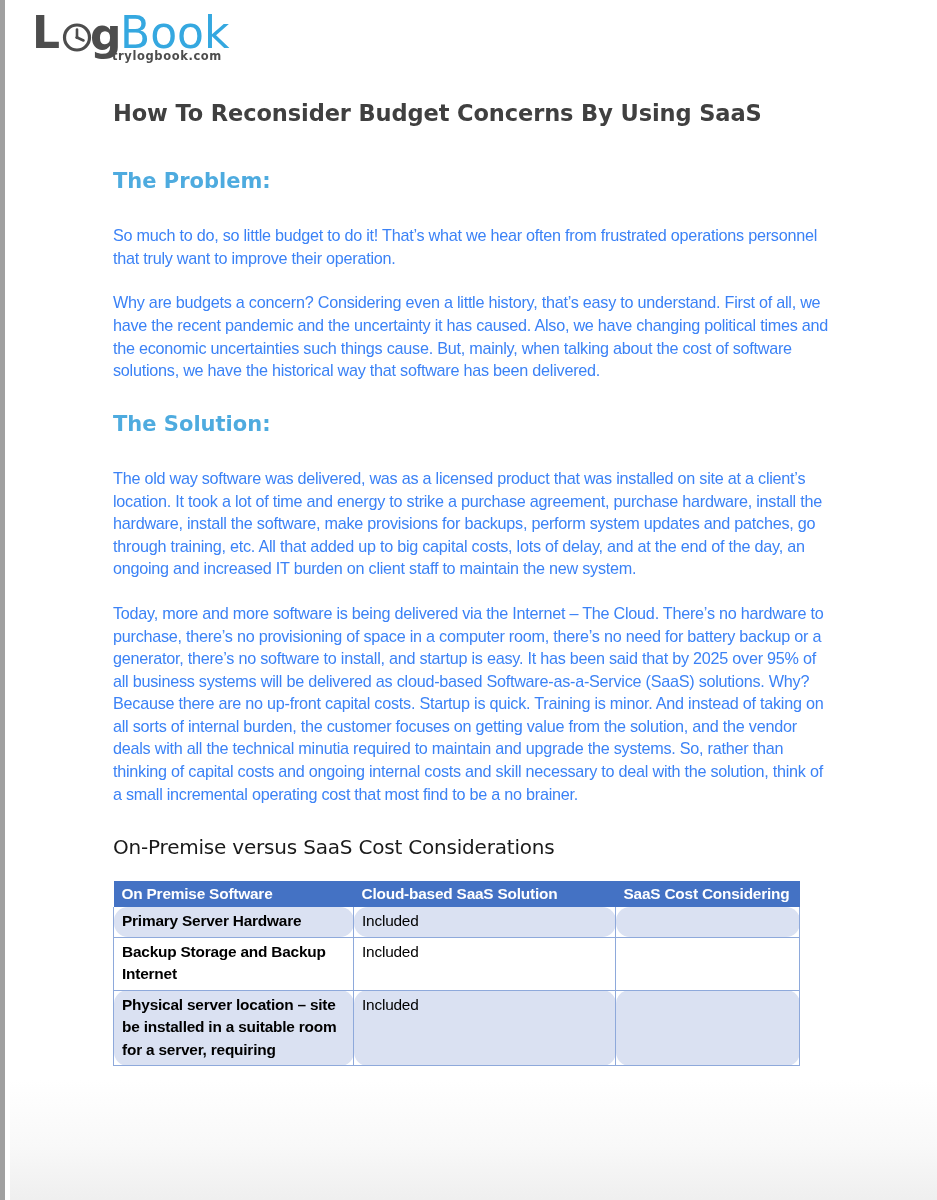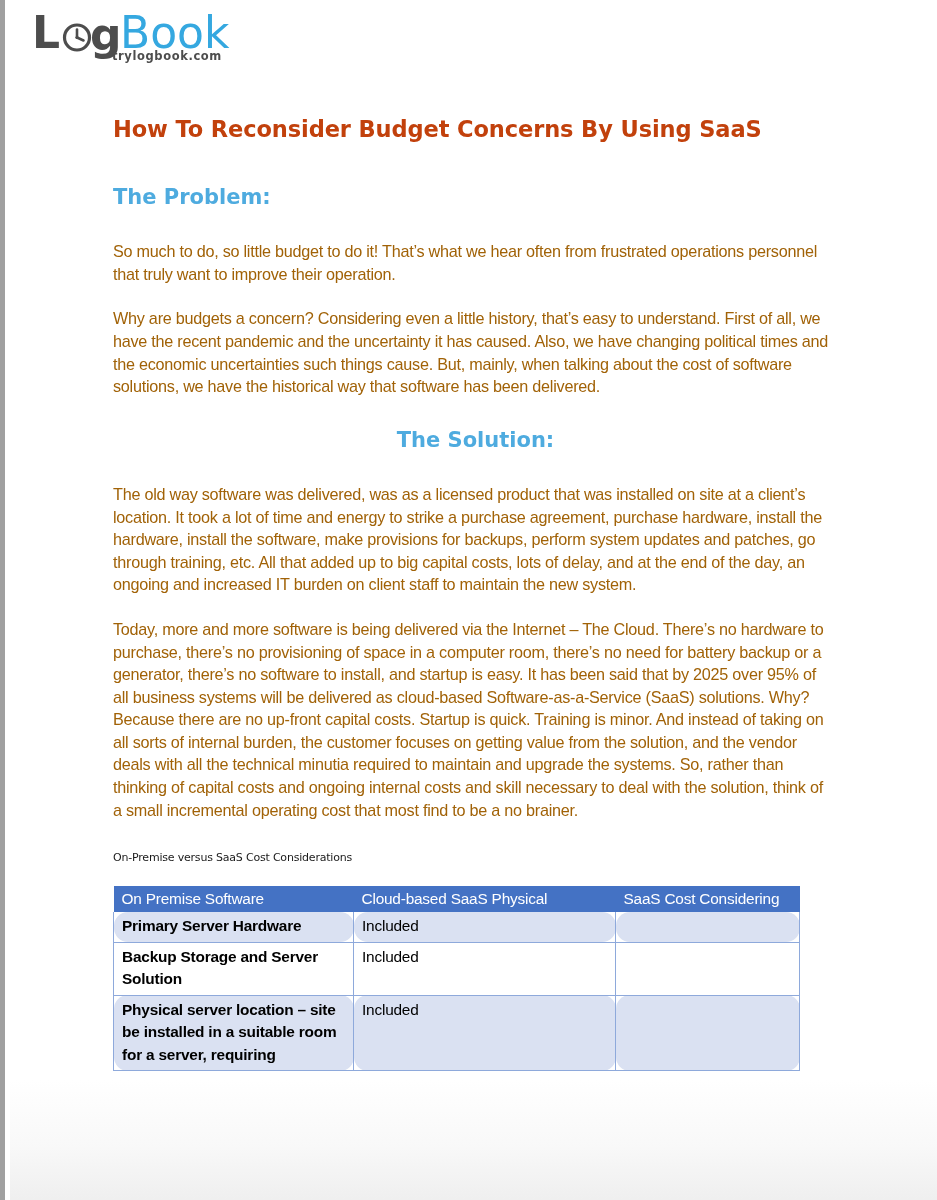--- a/index.html
+++ b/index.html
@@ -59,51 +59,51 @@
     position: absolute;
     left: 108px;
     top: 100px;
     width: 725px;
   }
 
   .doc-title {
     font-family: "DejaVu Sans", sans-serif;
     font-size: 22.5px;
     font-weight: bold;
-    color: #c2410c;
+    color: #404040;
     letter-spacing: -0.1px;
-    margin: 16px 0 42px 0;
+    margin: 0 0 42px 0;
     line-height: 1.2;
   }
 
   .section-heading {
     font-family: "DejaVu Sans", sans-serif;
     font-size: 21px;
     font-weight: bold;
     color: #4eabdf;
     margin: 0 0 30px 0;
     line-height: 1.2;
   }
-  .section-heading.solution { margin-top: 5px; text-align: center; }
+  .section-heading.solution { margin-top: 5px; }
 
   .para {
     font-family: "Liberation Sans", sans-serif;
     font-size: 16.2px;
-    color: #a16207;
+    color: #3b82f6;
     line-height: 22.6px;
     margin: 16px 0 22px 0;
     text-align: left;
     letter-spacing: -0.25px;
     width: 718px;
   }
   .para.last-in-section { margin-bottom: 30px; }
 
   .table-caption {
     font-family: "DejaVu Sans", sans-serif;
-    font-size: 11px;
+    font-size: 20px;
     color: #1a1a1a;
     margin: 0 0 22px 0;
     letter-spacing: -0.2px;
   }
 
   
   .cost-table {
     border-collapse: collapse;
     width: 686px;
     table-layout: fixed;
@@ -111,21 +111,21 @@
   }
   .cost-table col.c1 { width: 240px; }
   .cost-table col.c2 { width: 262px; }
   .cost-table col.c3 { width: 184px; }
 
   .cost-table thead th {
     background: #4472c4;
     color: #ffffff;
     font-family: "Liberation Sans", sans-serif;
     font-size: 15.4px;
-    font-weight: normal;
+    font-weight: bold;
     text-align: left;
     padding: 3px 7px 4px 8px;
     letter-spacing: -0.2px;
     border: none;
     vertical-align: top;
     line-height: 19px;
   }
 
   .cost-table tbody td {
     font-family: "Liberation Sans", sans-serif;
@@ -193,32 +193,32 @@
 
       <table class="cost-table">
         <colgroup>
           <col class="c1">
           <col class="c2">
           <col class="c3">
         </colgroup>
         <thead>
           <tr>
             <th>On Premise Software</th>
-            <th>Cloud-based SaaS Physical</th>
+            <th>Cloud-based SaaS Solution</th>
             <th>SaaS Cost Considering</th>
           </tr>
         </thead>
         <tbody>
           <tr class="band">
             <td class="col-first">Primary Server Hardware</td>
             <td>Included</td>
             <td class="empty"></td>
           </tr>
           <tr class="plain">
-            <td class="col-first">Backup Storage and Server Solution</td>
+            <td class="col-first">Backup Storage and Backup Internet</td>
             <td>Included</td>
             <td class="empty"></td>
           </tr>
           <tr class="band">
             <td class="col-first">Physical server location – site be installed in a suitable room for a server, requiring</td>
             <td>Included</td>
             <td class="empty"></td>
           </tr>
         </tbody>
       </table>

